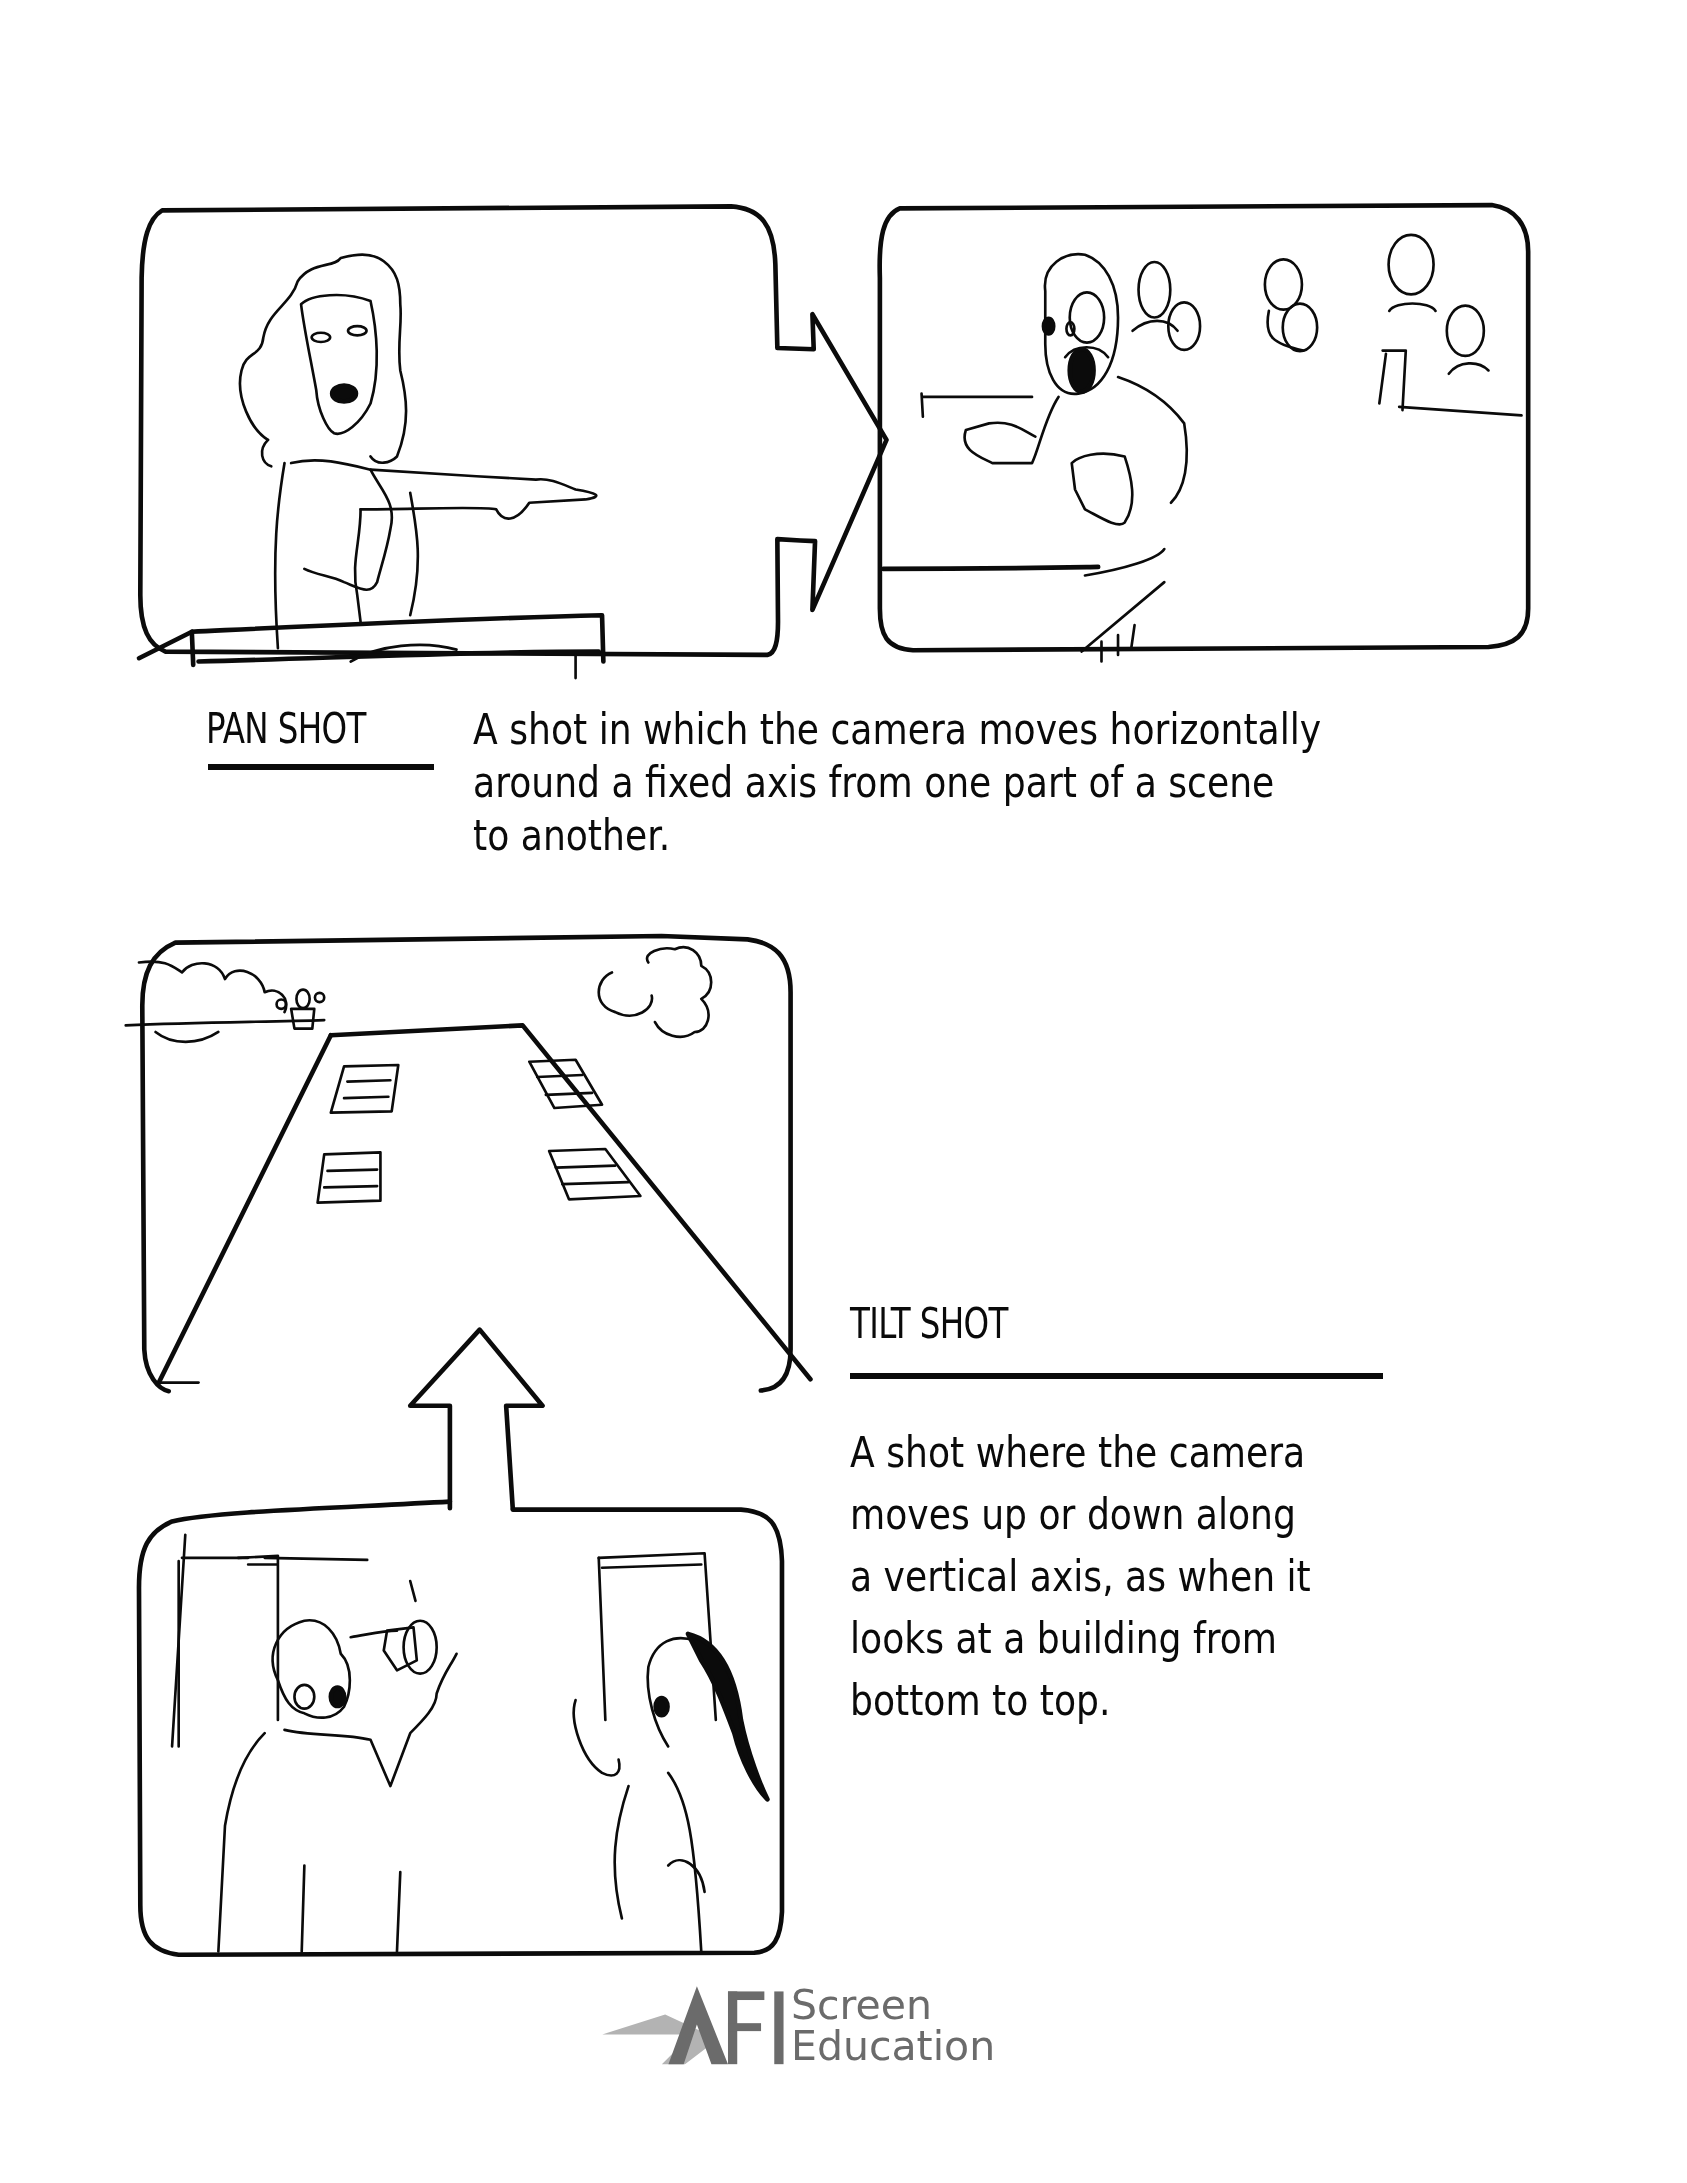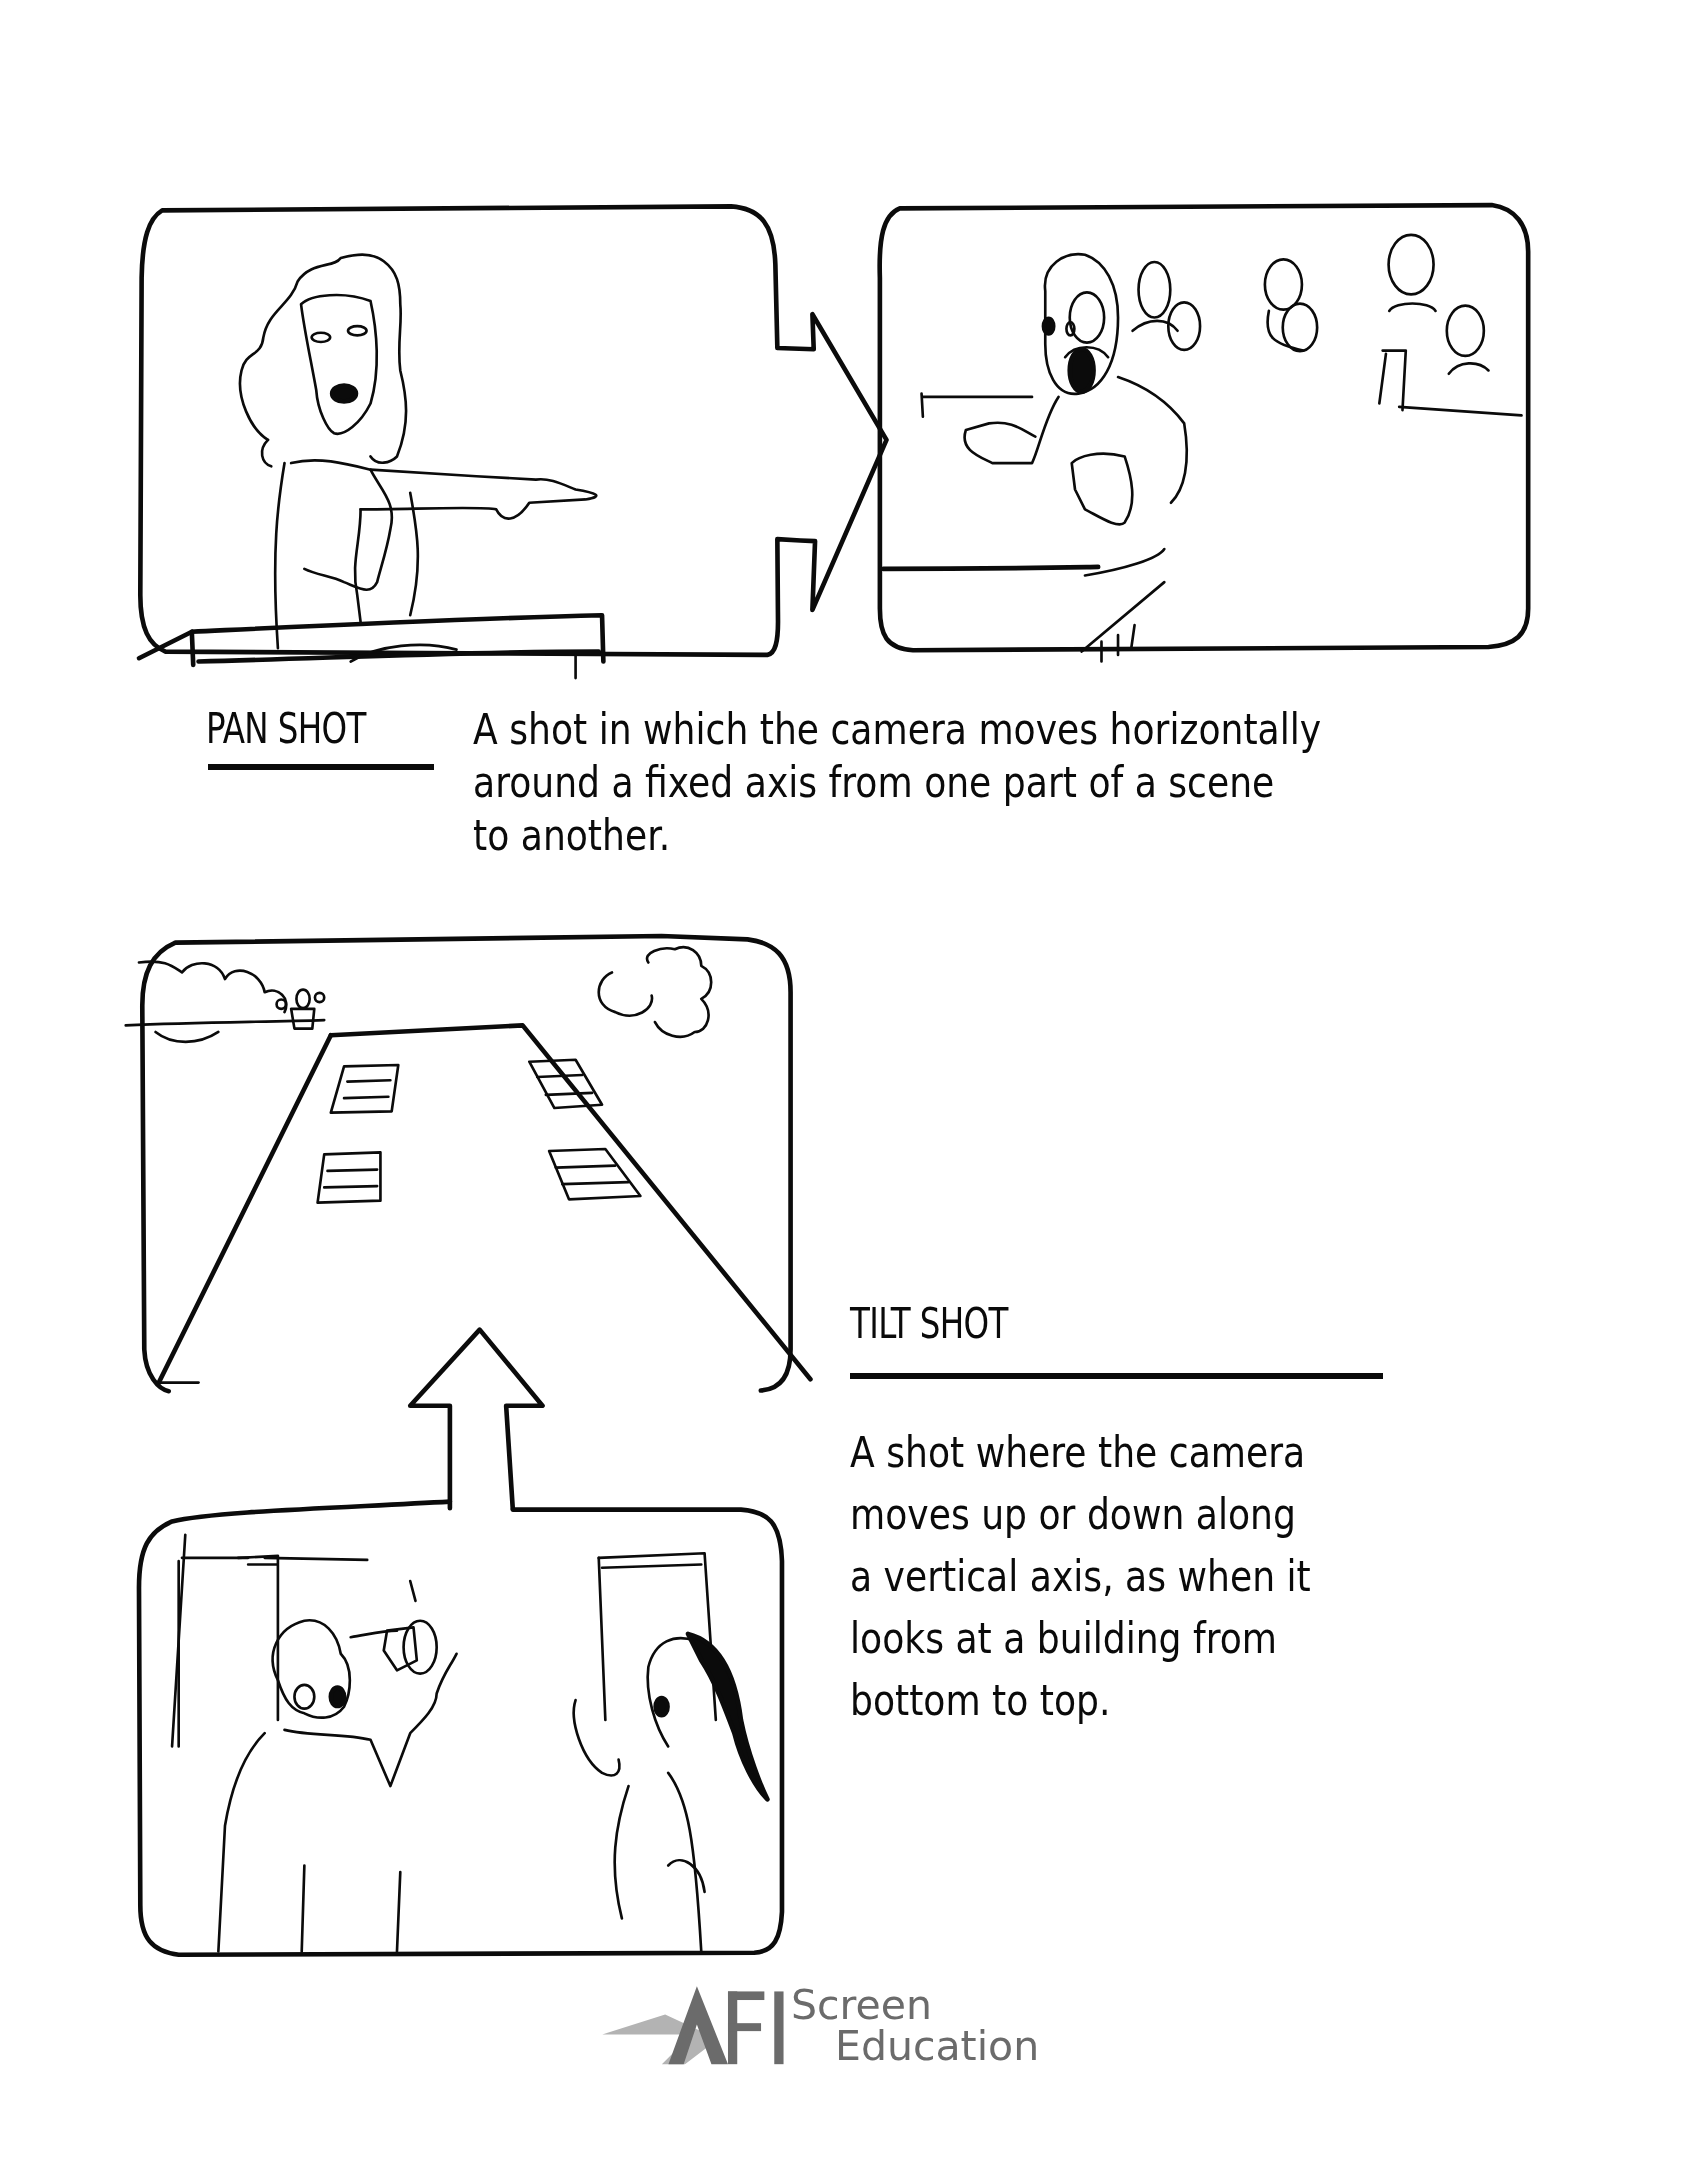--- a/index.html
+++ b/index.html
@@ -196,15 +196,15 @@
   <svg width="463" height="93" viewBox="0 0 700 140" style="position:absolute;left:0;top:0;">
     <polygon points="5,85 140,85 95,130 130,130 180,92 100,55" fill="#b3b3b3"></polygon>
     <polygon points="148,12 105,130 128,130 148,70 170,130 195,130" fill="#6b6b6b"></polygon>
     <rect x="195" y="20" width="14" height="110" fill="#6b6b6b"></rect>
     <rect x="195" y="20" width="55" height="13" fill="#6b6b6b"></rect>
     <rect x="195" y="68" width="50" height="12" fill="#6b6b6b"></rect>
     <rect x="265" y="20" width="14" height="110" fill="#6b6b6b"></rect>
   </svg>
   <span class="abs logo-afi" style="left:0; top:0; font-size:0.7px; color:transparent;">AFI</span>
   <div class="abs logo-text" style="left:192px; top:5.3px;">Screen</div>
-  <div class="abs logo-text" style="left:192px; top:46px;margin-left:44px;">Education</div>
+  <div class="abs logo-text" style="left:192px; top:46px;">Education</div>
 </div>
 
 
 </body></html>

